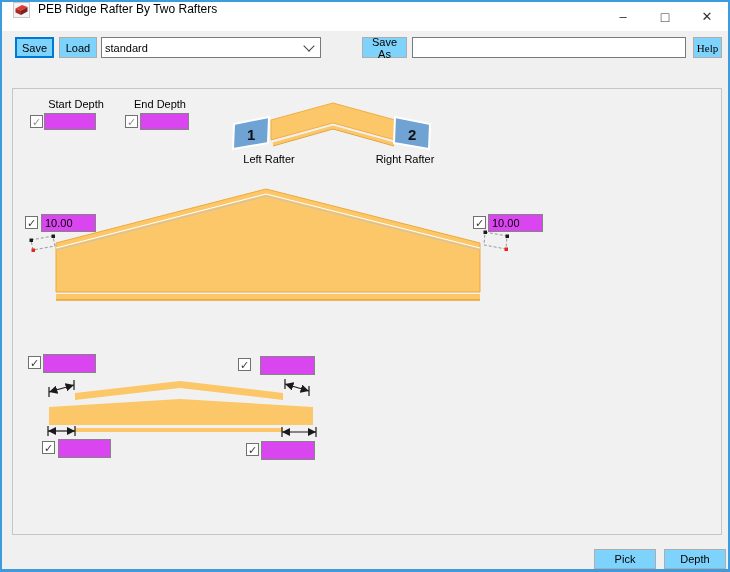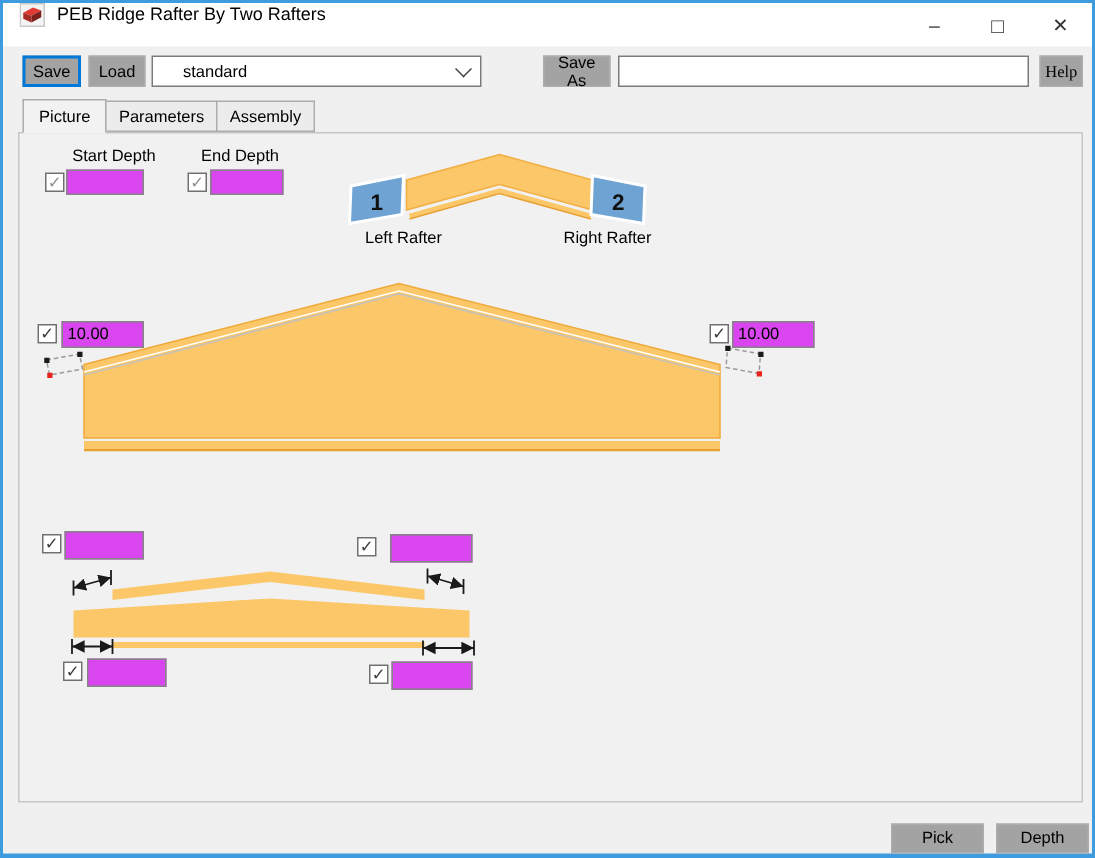--- a/index.html
+++ b/index.html
@@ -11,27 +11,27 @@
     overflow:hidden;
   }
   
   .titlebar{position:absolute;left:0;top:0;right:0;height:29px;background:#FFFFFF;display:flex;align-items:flex-start;}
   .title-icon{width:17px;height:16px;margin-left:11px;flex:0 0 auto;}
   .title-text{margin-left:8px;font-size:12px;color:#000;white-space:nowrap;}
   .win-controls{margin-left:auto;display:flex;height:100%;}
   .win-btn{width:42px;height:100%;display:flex;align-items:center;justify-content:center;color:#333;font-size:13px;cursor:default;}
   .win-btn.maxi{font-size:14px;}
   
-  .btn{position:absolute;background:#a3a3a3;border:1px solid #ADADAD;font-size:11px;
+  .btn{position:absolute;background:#7dd3fc;border:1px solid #ADADAD;font-size:11px;
        font-family:"Liberation Sans",sans-serif;display:flex;align-items:center;justify-content:center;padding:4px;}
   .btn.primary{border:2px solid #0078D7;}
   .tb-save{left:13px;top:35px;width:39px;height:21px;}
   .tb-load{left:57px;top:35px;width:38px;height:21px;}
   .combo{position:absolute;left:99px;top:35px;width:220px;height:21px;background:#fff;border:1px solid #7A7A7A;
-         display:flex;align-items:center;padding-left:20px;}
+         display:flex;align-items:center;padding-left:3px;}
   .combo .chev{margin-left:auto;margin-right:7px;width:8px;height:8px;position:relative;top:-2px;
          border-right:1.5px solid #444;border-bottom:1.5px solid #444;transform:rotate(45deg);}
   .tb-saveas{left:360px;top:35px;width:45px;height:21px;}
   .tb-name{position:absolute;left:410px;top:35px;width:274px;height:21px;background:#fff;border:1px solid #7A7A7A;
            font-family:"Liberation Sans",sans-serif;font-size:11px;padding:0 4px;}
   .tb-help{left:691px;top:35px;width:29px;height:21px;font-family:Liberation Serif, serif;}
   
   .tabstrip{position:absolute;left:13px;top:64px;display:flex;align-items:flex-end;z-index:3;}
   .tab{padding:4px 8px 3px;border:1px solid #ACACAC;background:#ECECEC;margin-right:-1px;position:relative;}
   .tab.active{background:#F2F2F2;padding:5px 10px 4px;border-bottom:1px solid #F2F2F2;margin-bottom:-1px;z-index:4;}
@@ -73,25 +73,20 @@
   <button class="btn primary tb-save">Save</button>
   <button class="btn tb-load">Load</button>
   <div class="combo">
     <span>standard</span>
     <span class="chev"></span>
   </div>
   <button class="btn tb-saveas">Save As</button>
   <input class="tb-name" value="" style="">
   <button class="btn tb-help">Help</button>
 
-  <div class="tabstrip">
-    <span class="tab active">Picture</span>
-    <span class="tab">Parameters</span>
-    <span class="tab">Assembly</span>
-  </div>
 
   <div class="tabpanel">
 
     <div class="lbl" style="left:23px;top:9px;width:80px;">Start Depth</div>
     <span class="cb gray" style="left:17px;top:26px;">
         <span>✓</span>
       </span>
     <input class="field" style="left: 31px; top: 24px; width: 52px; height: 17px;" value="">
 
     <div class="lbl" style="left:114px;top:9px;width:66px;">End Depth</div>

